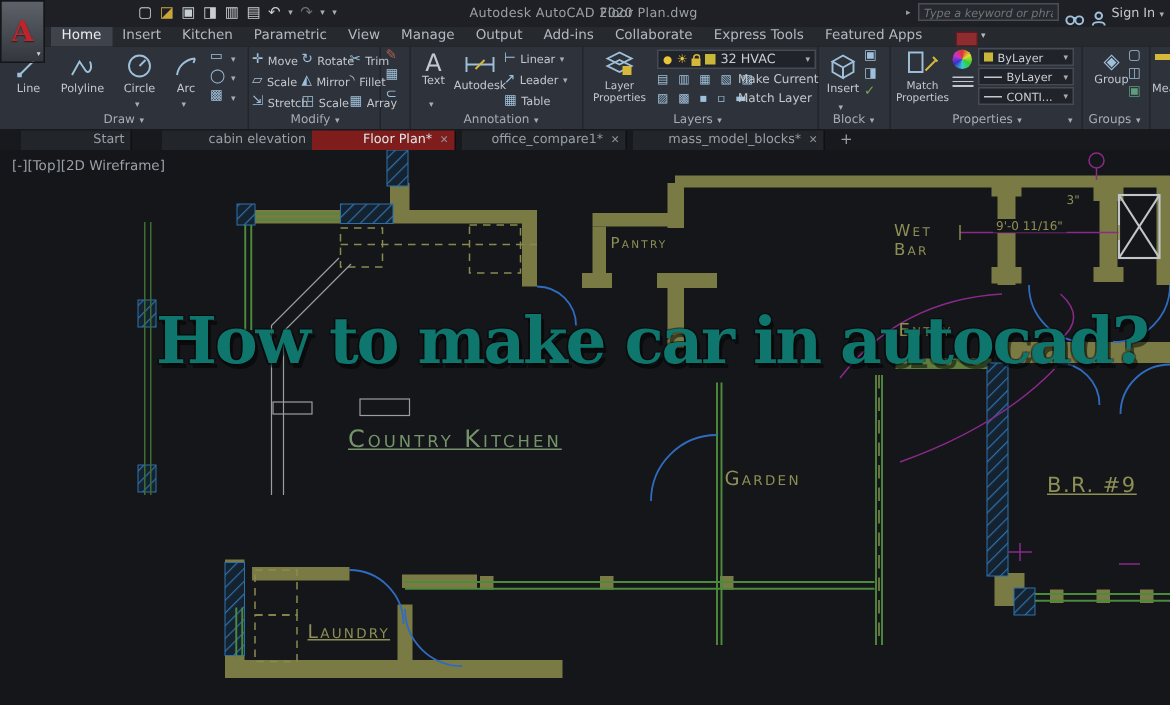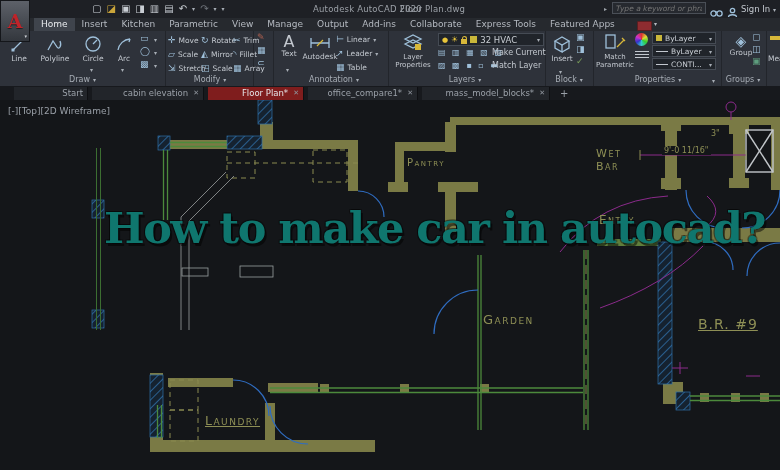--- a/index.html
+++ b/index.html
@@ -297,21 +297,21 @@
 <span class="abs gly" style="left:576px;top:57px;color:#7aa05a;">✓</span>
 <div class="abs plabel" style="left:546px;width:46px;">
   <span>Block</span><span class="c">▾</span>
 </div>
 
 <div class="abs btool" style="left:596px;top:33px;width:38px;font-size:7px;">
   <svg width="22" height="18" class="icnsvg">
       <rect x="2" y="2" width="9" height="13"></rect>
       <path d="M13,14 L20,7 M18,5 L21,8" stroke="#d8b83a"></path>
     </svg>
-  <span>Match Parametric</span>
+  <span>Match Properties</span>
 </div>
 <div class="abs wheel" style="left:635px;top:33px;"></div>
 <div class="abs hlines" style="left:635px;top:51px;"></div>
 <div class="abs combo" style="left:652px;top:32px;width:64px;height:12px;font-size:7.5px;">
   <span class="lyel" style="width:6px;height:6px;"></span>
   <span style="flex:1;">ByLayer</span>
   <span class="cr">▾</span>
 </div>
 <div class="abs combo" style="left:652px;top:45px;width:64px;height:12px;font-size:7.5px;">
   <span class="lline" style="width:12px;"></span>
@@ -340,21 +340,21 @@
 </div>
 
 <div class="abs ruler" style="left:770px;top:36px;"></div>
 <span class="abs smt" style="left:768px;top:54px;width:12px;overflow:hidden;">Mea</span>
 <span class="abs smt" style="left:768px;top:76px;width:12px;overflow:hidden;font-size:8px;color:#a7adb5;padding-left:48px;">Uti</span>
 
 <div class="abs ftabbar"></div>
 <div class="abs ftab" style="left:14px;width:74px;">
   <span>Start</span>
 </div>
-<div class="abs ftab" style="left:92px;width:112px;">
+<div class="abs ftab" style="left:108px;width:112px;">
   <span>cabin elevation</span>
   <span class="fx">✕</span>
 </div>
 <div class="abs ftab active" style="left:208px;width:96px;">
   <span>Floor Plan*</span>
   <span class="fx">✕</span>
 </div>
 
 <div class="abs ftab" style="left:308px;width:110px;">
   <span>office_compare1*</span>
@@ -492,18 +492,19 @@
       <line x1="746" y1="50" x2="746" y2="60"></line>
     </g>
   </svg>
 
   <span class="dlabel" style="left:407px;top:57px;font-size:10px;">Pantry</span>
   <span class="dlabel" style="left:596px;top:47px;font-size:11px;">Wet</span>
   <span class="dlabel" style="left:596px;top:60px;font-size:11px;">Bar</span>
   <span class="dlabel" style="left:711px;top:29px;font-size:8px;letter-spacing:0;">3"</span>
   <span class="dlabel" style="left:662px;top:46px;font-size:8px;letter-spacing:0;background:#141619;padding:0 2px;">9'-0 11/16"</span>
   <span class="dlabel" style="left:599px;top:113px;font-size:12px;">Entry</span>
+  <span class="dlabel u" style="left:232px;top:183px;font-size:16px;color:#74936b;letter-spacing:2px;">Country Kitchen</span>
   <span class="dlabel" style="left:483px;top:212px;font-size:13px;">Garden</span>
   <span class="dlabel u" style="left:698px;top:216px;font-size:14px;letter-spacing:1px;">B.R. #9</span>
   <span class="dlabel u" style="left:205px;top:313px;font-size:12.5px;">Laundry</span>
 </div>
 
 <div class="abs overlay">How to make car in autocad?</div>
 
 </body></html>

